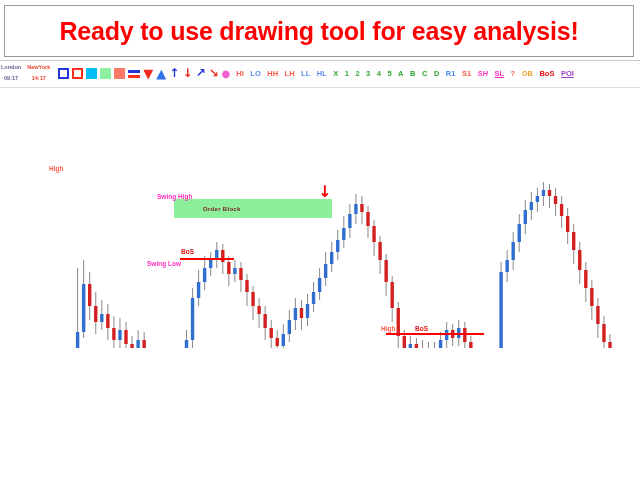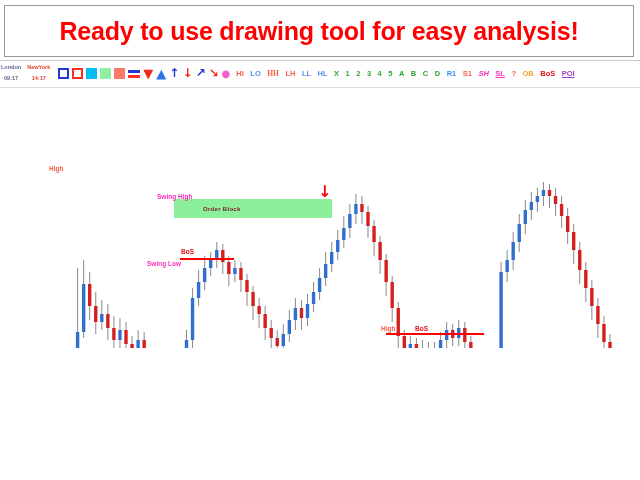--- a/index.html
+++ b/index.html
@@ -224,21 +224,21 @@
       <span class="glyph g-arr-up">↑</span>
       <span class="glyph g-arr-dn">↓</span>
       <span class="glyph g-arr-ne">↗</span>
       <span class="glyph g-arr-se">↘</span>
       <span class="glyph g-dot">●</span>
     </div>
 
     <div class="labels" id="text-tools">
         <span class="tlabel" style="color: rgb(250, 92, 74);">HI</span>
         <span class="tlabel" style="color: rgb(91, 142, 240);">LO</span>
-        <span class="tlabel" style="color: rgb(250, 92, 74); font-family: Liberation Serif, serif;">HH</span>
+        <span class="tlabel" style="color: rgb(250, 92, 74);">HH</span>
         <span class="tlabel" style="color: rgb(250, 92, 74);">LH</span>
         <span class="tlabel" style="color: rgb(91, 142, 240);">LL</span>
         <span class="tlabel" style="color: rgb(91, 142, 240);">HL</span>
         <span class="tlabel" style="color: rgb(47, 168, 50);">X</span>
         <span class="tlabel" style="color: rgb(47, 168, 50);">1</span>
         <span class="tlabel" style="color: rgb(47, 168, 50);">2</span>
         <span class="tlabel" style="color: rgb(47, 168, 50);">3</span>
         <span class="tlabel" style="color: rgb(47, 168, 50);">4</span>
         <span class="tlabel" style="color: rgb(47, 168, 50);">5</span>
         <span class="tlabel" style="color: rgb(47, 168, 50);">A</span>

